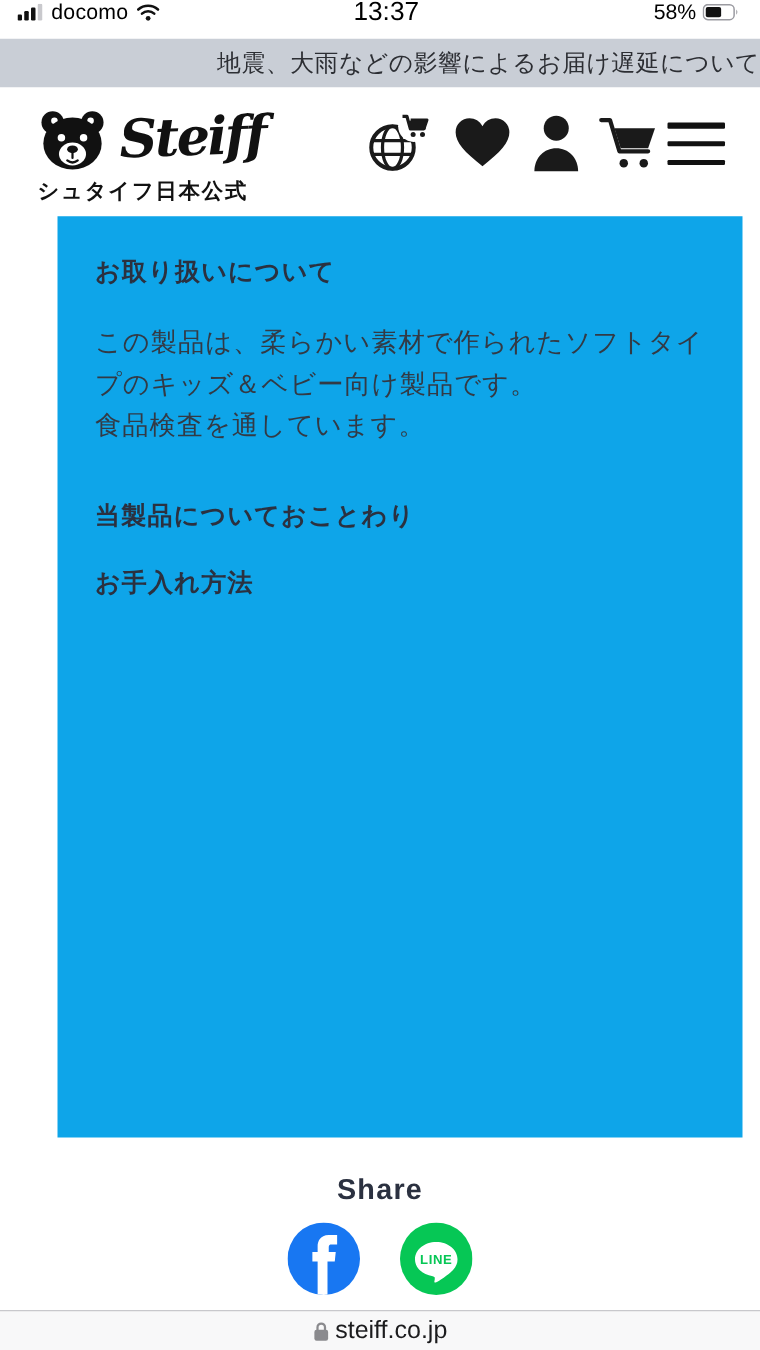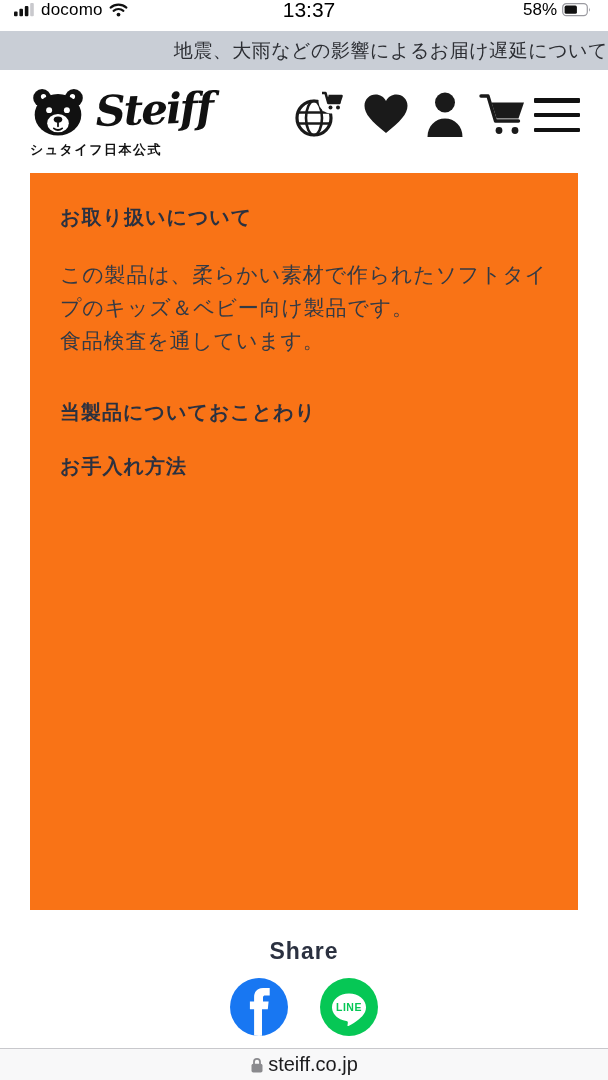--- a/index.html
+++ b/index.html
@@ -23,30 +23,30 @@
   
   .notice-banner {
     position:absolute; top:31px; left:0; right:0; height:39px;
     background:#c9ced6; display:flex; align-items:center; justify-content:flex-end;
     font-size:19px; color:#2c2e33; letter-spacing:.5px; cursor:pointer;
   }
   
   .site-header { position:absolute; top:70px; left:0; right:0; height:103px; background:#fff; }
   .brand { position:absolute; left:30px; top:16px; cursor:pointer; }
   .brand-top { display:flex; align-items:center; gap:8px; }
-  .brand-sub { font-size:13px; font-weight:700; color:#111; letter-spacing:1.5px; margin-top:3px; }
+  .brand-sub { font-size:17px; font-weight:700; color:#111; letter-spacing:1.5px; margin-top:3px; }
   .header-icons { position:absolute; left:291px; top:20px; display:flex; align-items:center; gap:12px; }
   .icon-btn { display:flex; align-items:center; justify-content:center; cursor:pointer; background:none; border:none; padding:0; }
   .hamburger { position:absolute; right:28px; top:26px; width:46px; height:38px;
     display:flex; flex-direction:column; justify-content:space-between; cursor:pointer; background:none; border:none; padding:2px 0; }
   .hamburger span { display:block; height:4.5px; background:#111; border-radius:1px; }
   
   .card {
-    position:absolute; left:30px; top:173px; width:548px; height:737px;
-    background:#f97316; padding:31px 30px 0 30px;
+    position:absolute; left:46px; top:173px; width:548px; height:737px;
+    background:#0ea5e9; padding:31px 30px 0 30px;
   }
   .card h2 {
     font-size:20px; font-weight:700; color:#2b3140;
     letter-spacing:1px; margin:0 0 27px 0;
   }
   .card p {
     font-size:21px; line-height:33px; color:#333a45; letter-spacing:.8px;
     margin:0 0 42px 0; white-space:pre-line;
   }
   

